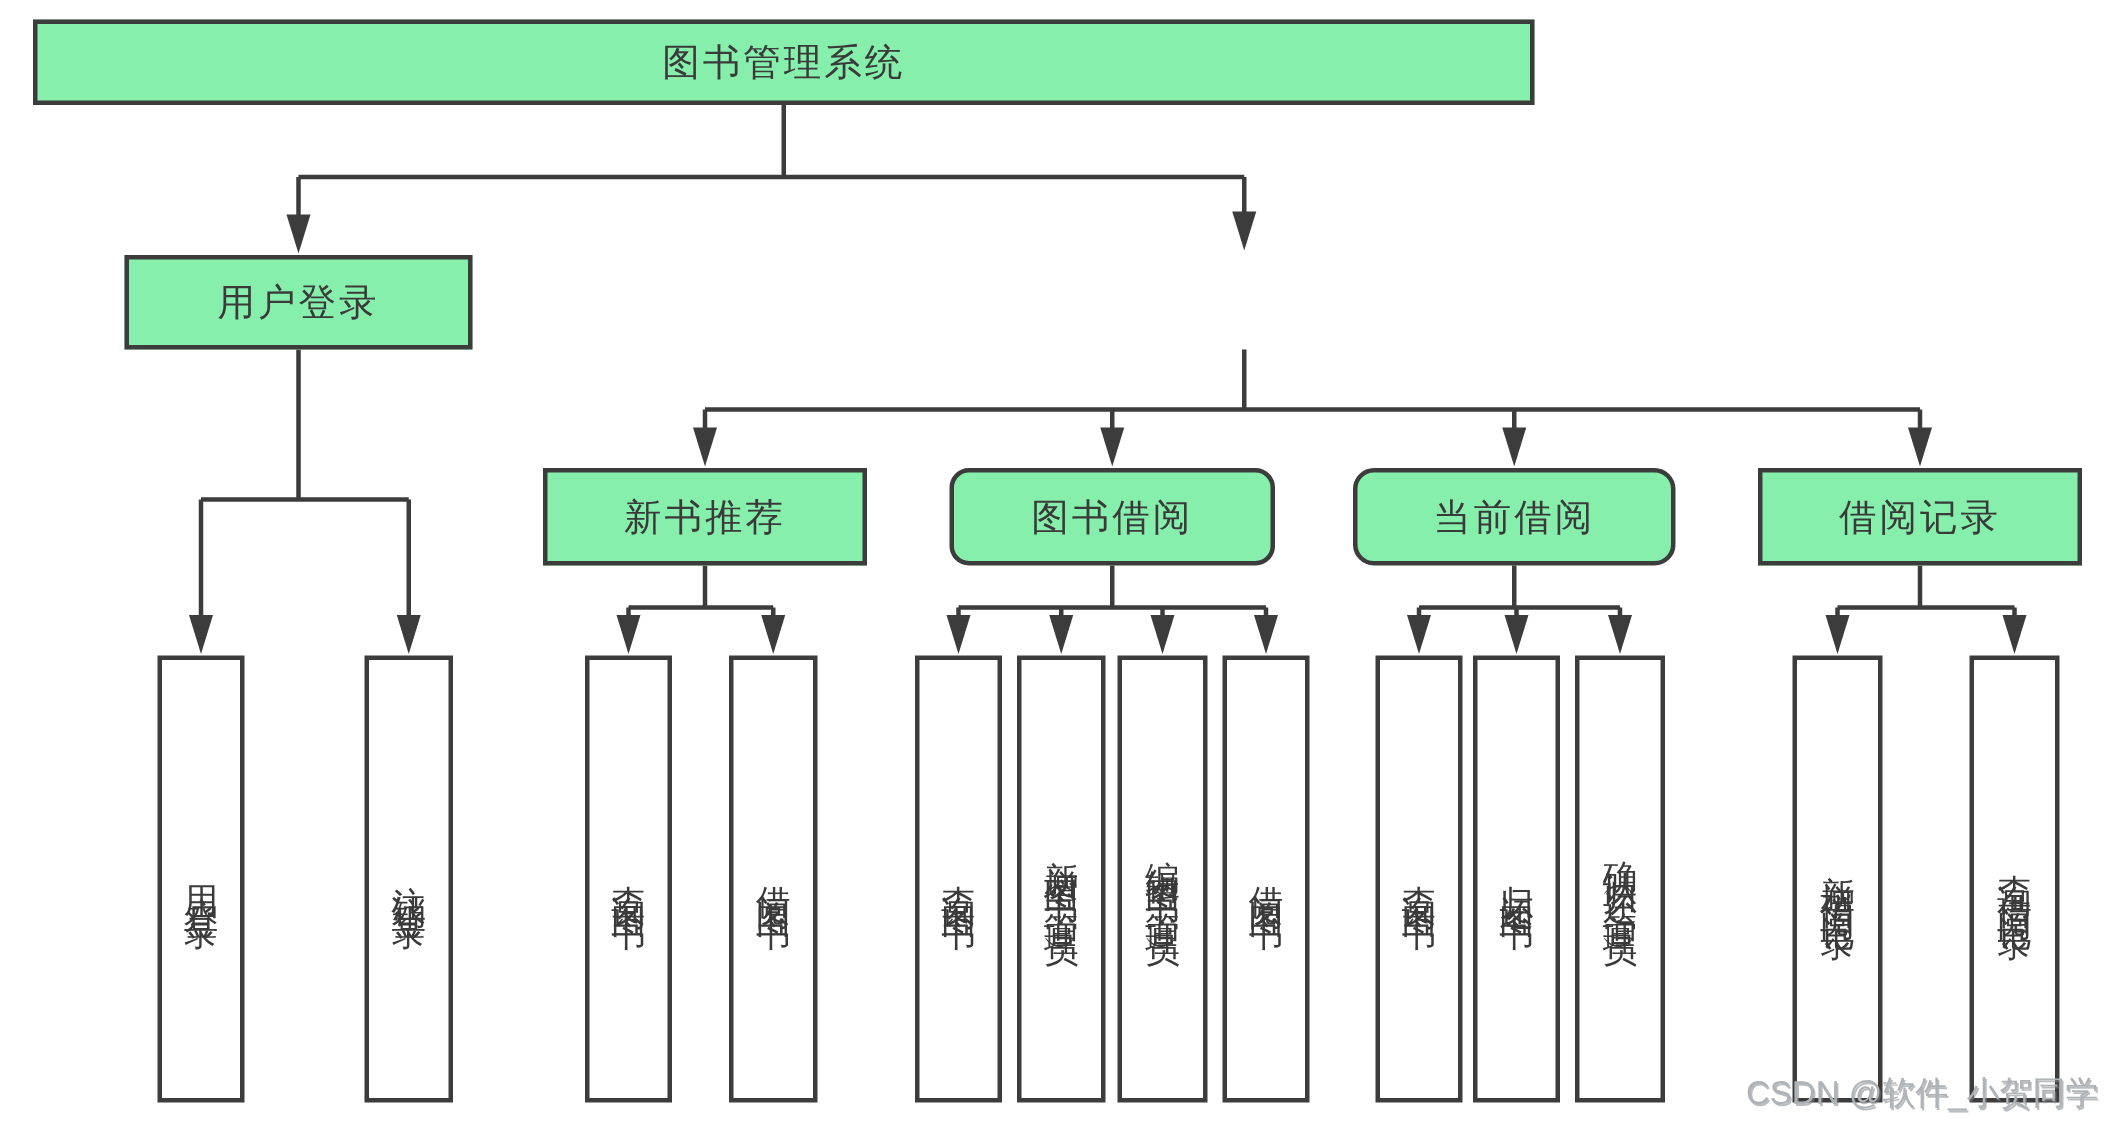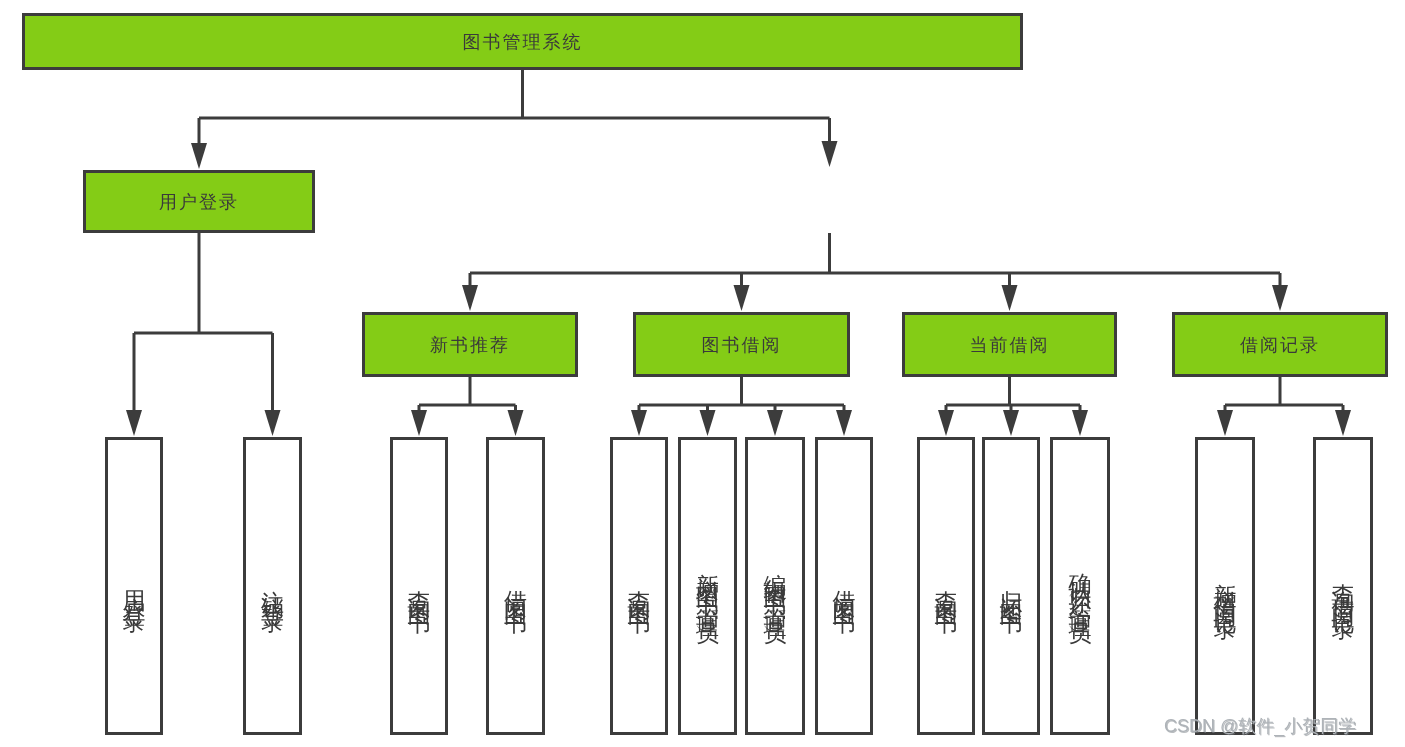--- a/index.html
+++ b/index.html
@@ -21,26 +21,26 @@
   .connector-layer{
     position:absolute;
     left:0;top:0;
     width:1405px;height:747px;
     pointer-events:none;
   }
   .box{
     position:absolute;
     box-sizing:border-box;
     border:3px solid var(--line);
-    background:#84cc16;
+    background:#86efac;
     display:flex;
     align-items:center;
     justify-content:center;
     color:var(--text);
-    font-size:18px;
+    font-size:25px;
     letter-spacing:2px;
     white-space:nowrap;
   }
   .vbox{
     position:absolute;
     box-sizing:border-box;
     border:3px solid var(--line);
     background:#fff;
     display:flex;
     align-items:center;
@@ -50,21 +50,21 @@
     writing-mode:vertical-rl;
     letter-spacing:7px;
     line-height:1;
     padding:4px 0;
   }
   .watermark{
     position:absolute;
     left:1164px;
     top:714px;
     width:232px;
-    font-size:18px;
+    font-size:22px;
     color:var(--wm);
     text-shadow:1px 1px 0 rgba(130,135,140,.55);
     white-space:nowrap;
     z-index:10;
   }
 </style>
 </head>
 <body>
 
 <div class="canvas">
@@ -99,22 +99,22 @@
       <polygon points="1217,410 1233,410 1225,436"></polygon>
       <polygon points="1335,410 1351,410 1343,436"></polygon>
     </g>
   </svg>
 
   <div class="box" style="left:22px;top:13px;width:1001px;height:57px;">图书管理系统</div>
 
   <div class="box" style="left:83px;top:170px;width:232px;height:63px;">用户登录</div>
 
   <div class="box" style="left:362px;top:312px;width:216px;height:65px;font-family:Liberation Serif, serif;">新书推荐</div>
-  <div class="box" style="left:633px;top:312px;width:217px;height:65px;">图书借阅</div>
-  <div class="box" style="left:902px;top:312px;width:215px;height:65px;">当前借阅</div>
+  <div class="box" style="left:633px;top:312px;width:217px;height:65px;border-radius:13px;">图书借阅</div>
+  <div class="box" style="left:902px;top:312px;width:215px;height:65px;border-radius:14px;">当前借阅</div>
   <div class="box" style="left:1172px;top:312px;width:216px;height:65px;">借阅记录</div>
 
   <div class="vbox" style="left:105px;top:437px;width:58px;height:298px;">用户登录</div>
   <div class="vbox" style="left:243px;top:437px;width:59px;height:298px;">注销登录</div>
 
   <div class="vbox" style="left:390px;top:437px;width:58px;height:298px;">查询图书</div>
   <div class="vbox" style="left:486px;top:437px;width:59px;height:298px;">借阅图书</div>
 
   <div class="vbox" style="left:610px;top:437px;width:58px;height:298px;">查询图书</div>
   <div class="vbox" style="left:678px;top:437px;width:59px;height:298px;">新增图书（管理员）</div>

